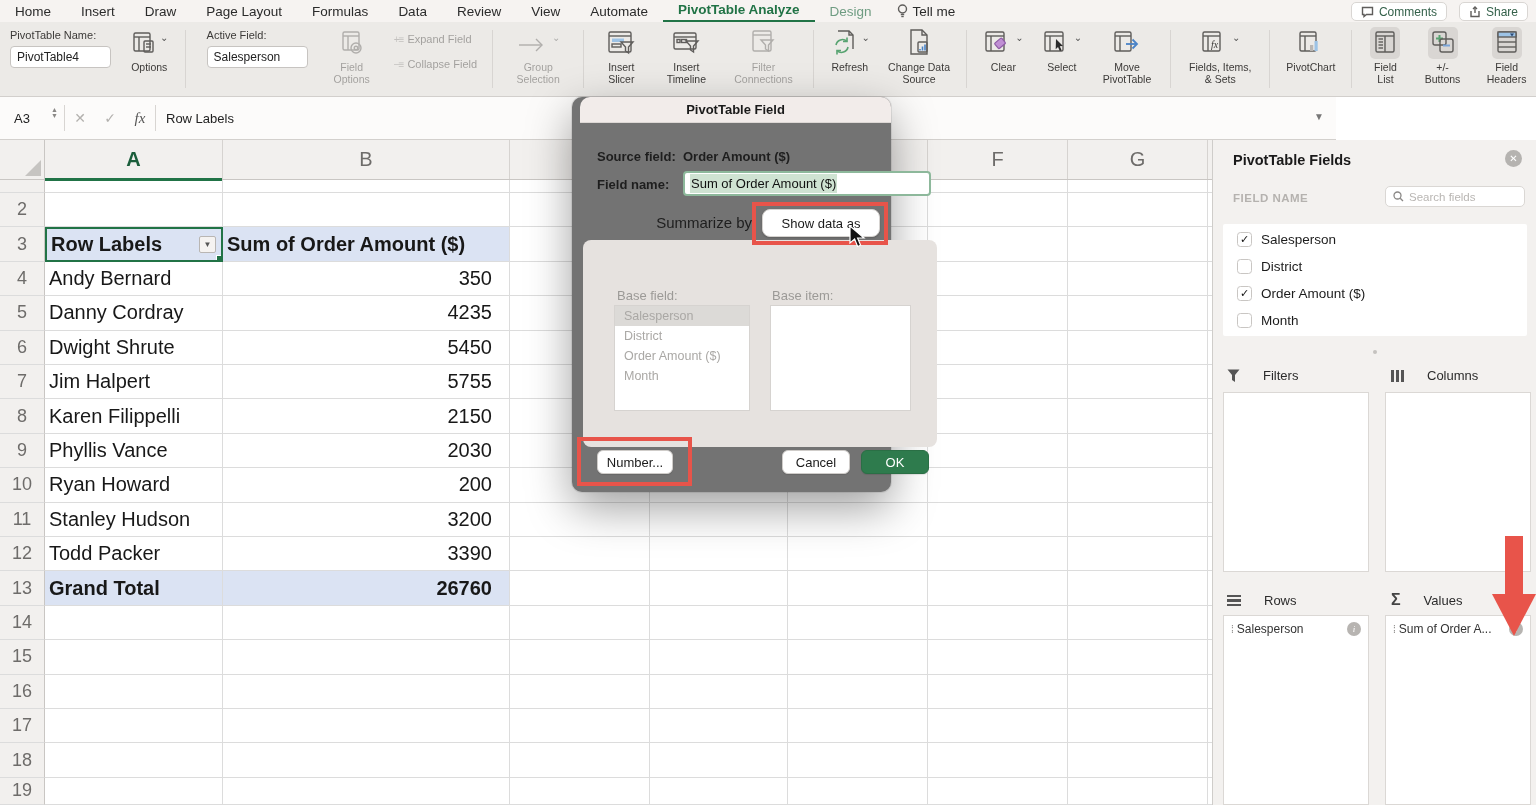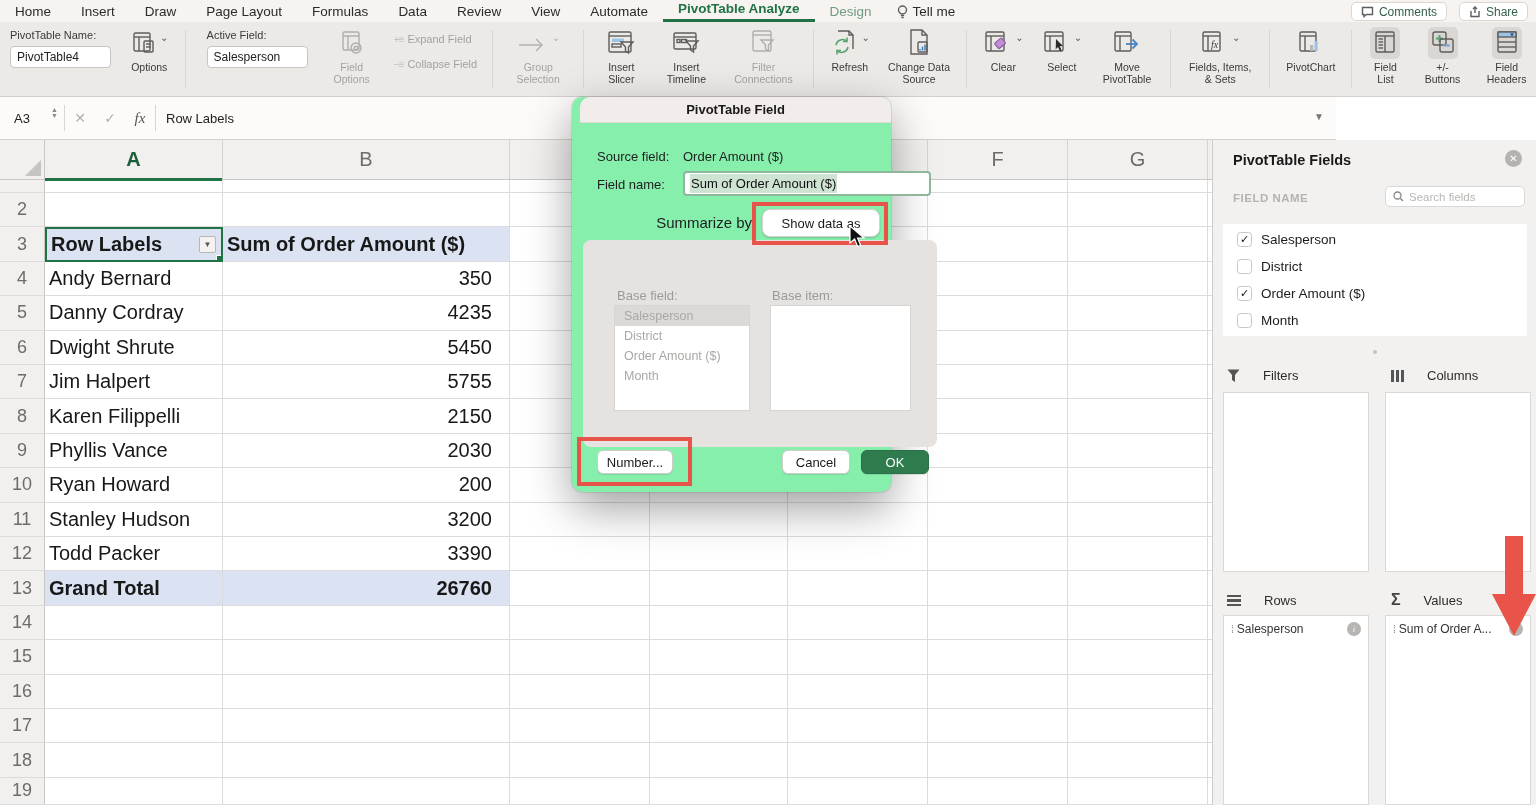--- a/index.html
+++ b/index.html
@@ -2,21 +2,21 @@
 <html><head>
 <meta charset="utf-8">
 <style>
   * { box-sizing: border-box; margin: 0; padding: 0; }
   html,body { width:1536px; height:805px; overflow:hidden; }
   body { font-family:"Liberation Sans","DejaVu Sans",sans-serif; background:#fff; }
   .app { position:relative; width:1536px; height:805px; background:#fff; }
 
   
   .menubar { position:absolute; left:0; top:0; width:1536px; height:22px; background:#f6f3f1;
-             display:flex; align-items:flex-end; font-size:13.5px; color:#2b2b2b; }
+             display:flex; align-items:center; font-size:13.5px; color:#2b2b2b; }
   .mtab { padding:0 15px; line-height:21px; cursor:default; white-space:nowrap; }
   .mtab.active { color:#217346; font-weight:700; border-bottom:3px solid #217346; }
   .mtab.design { color:#6f9c82; }
   .tellme { display:flex; align-items:center; gap:5px; padding:0 10px; line-height:21px; }
   .mb-right { position:absolute; right:8px; top:2px; display:flex; gap:12px; }
   .pillbtn { display:flex; align-items:center; gap:5px; background:#fff; border:1px solid #d9d6d3;
              border-radius:5px; height:19px; padding:0 9px; font-size:12px; color:#34614a; }
 
   
   .ribbon { position:absolute; left:0; top:22px; width:1536px; height:75px; background:#eceae7;
@@ -70,25 +70,25 @@
   .num { justify-content:flex-end; padding-right:17px; }
   .hdrfill { background:#dbe3f3; font-weight:700; }
   .a3sel { position:relative; border:2px solid #217346 !important; }
   .a3sel::after { content:""; position:absolute; right:-3px; bottom:-3px; width:6px; height:6px;
                   background:#217346; border:1px solid #fff; }
   .filterbtn { position:absolute; right:5px; top:7px; width:17px; height:17px; background:#f5f3f1;
                border:1px solid #b9b6b3; border-radius:2px; font-size:8px; color:#555;
                display:flex; align-items:center; justify-content:center; }
 
   
-  .dialog { position:absolute; left:572px; top:97px; width:319px; height:395px; background:#86efac;
+  .dialog { position:absolute; left:572px; top:97px; width:319px; height:395px; background:#737373;
             border-radius:10px; box-shadow:0 16px 45px rgba(0,0,0,.38), 0 0 0 1px rgba(0,0,0,.08);padding-left:8px; }
   .dtitle { height:26px; background:#f2ecea; border-bottom:1px solid #ddd8d5; border-radius:10px 10px 0 0;
             display:flex; align-items:center; justify-content:center; font-size:13px; font-weight:700; color:#1a1a1a; }
-  .drow { position:absolute; font-size:13px; color:#1e1e1e; }
+  .drow { position:absolute; font-size:13px; color:#1e1e1e;font-weight:bold; }
   .dinput { position:absolute; left:111px; top:74px; width:248px; height:25px; background:#fff;
             border:2px solid #8db89b; border-radius:4px; font-size:13px; color:#111;
             display:flex; align-items:center; padding-left:5px; }
   .dinput span { background:#cfe3d2; padding:2px 1px; }
   .seg-unsel { position:absolute; left:60px; top:117px; width:120px; text-align:right; font-size:15px; color:#1e1e1e; }
   .seg-sel { position:absolute; left:190px; top:112px; width:118px; height:28px; background:#fff;
              border:1px solid #d6d3d0; border-radius:8px; box-shadow:0 1px 2px rgba(0,0,0,.18);
              display:flex; align-items:center; justify-content:center; font-size:13px; color:#1a1a1a; }
   .dpanel { position:absolute; left:11px; top:143px; width:354px; height:207px; background:#e6e2df; border-radius:8px; }
   .dselect { position:absolute; left:32px; top:12px; width:290px; height:25px; background:#fff;

